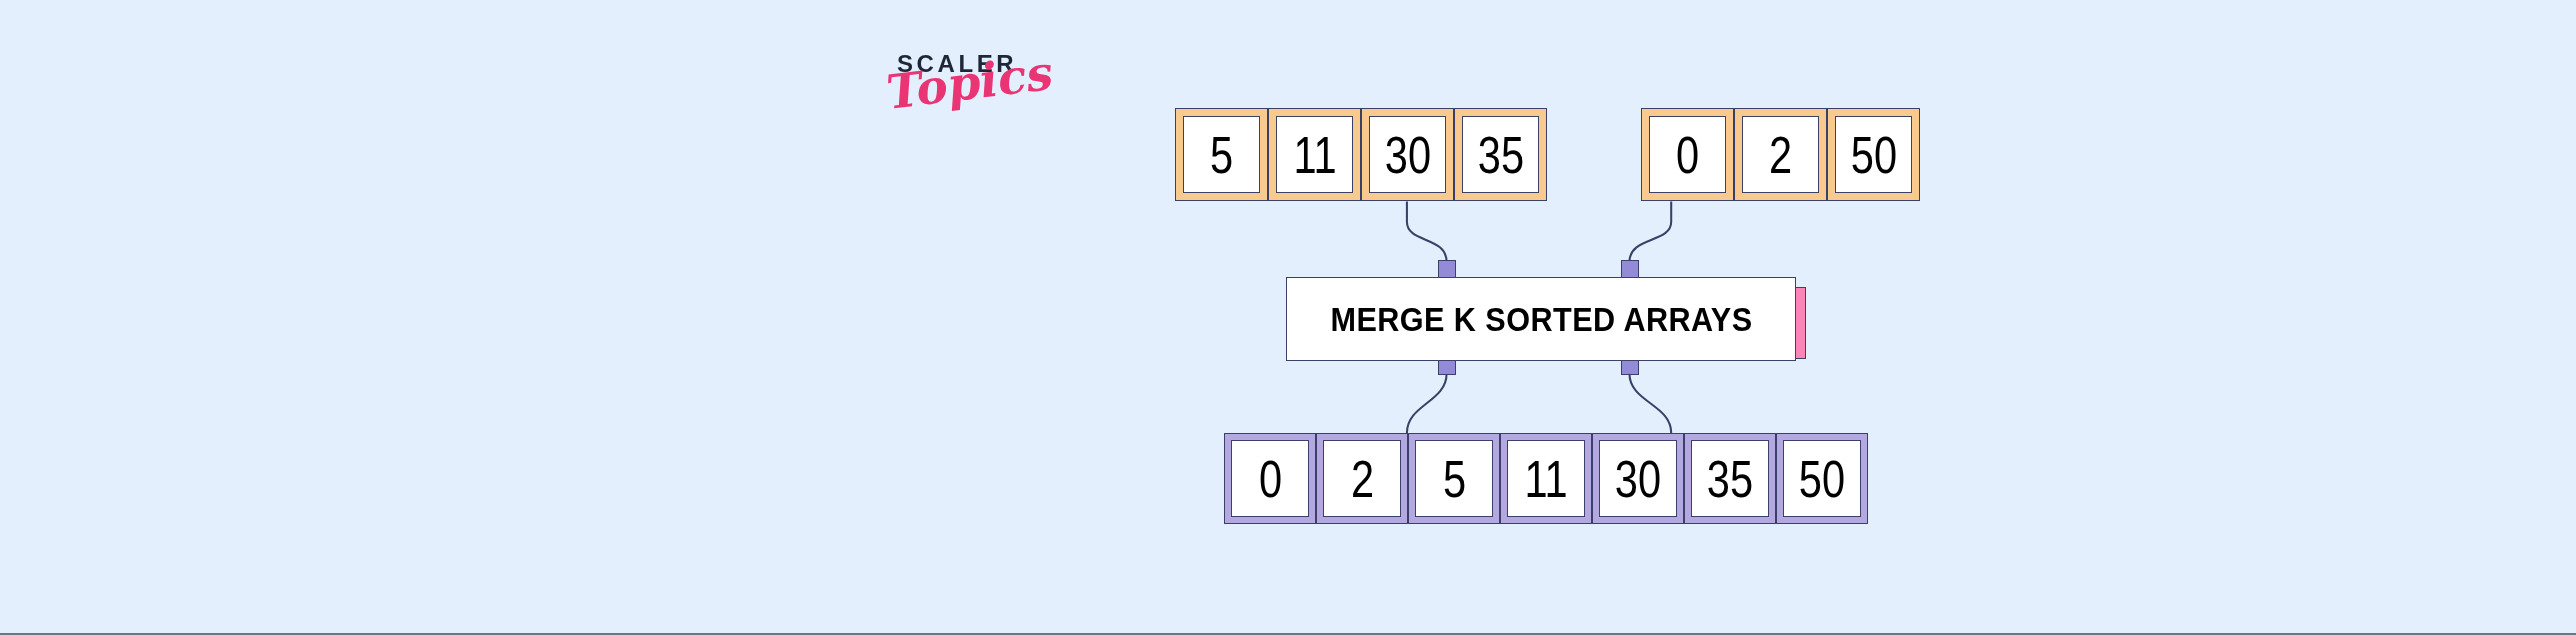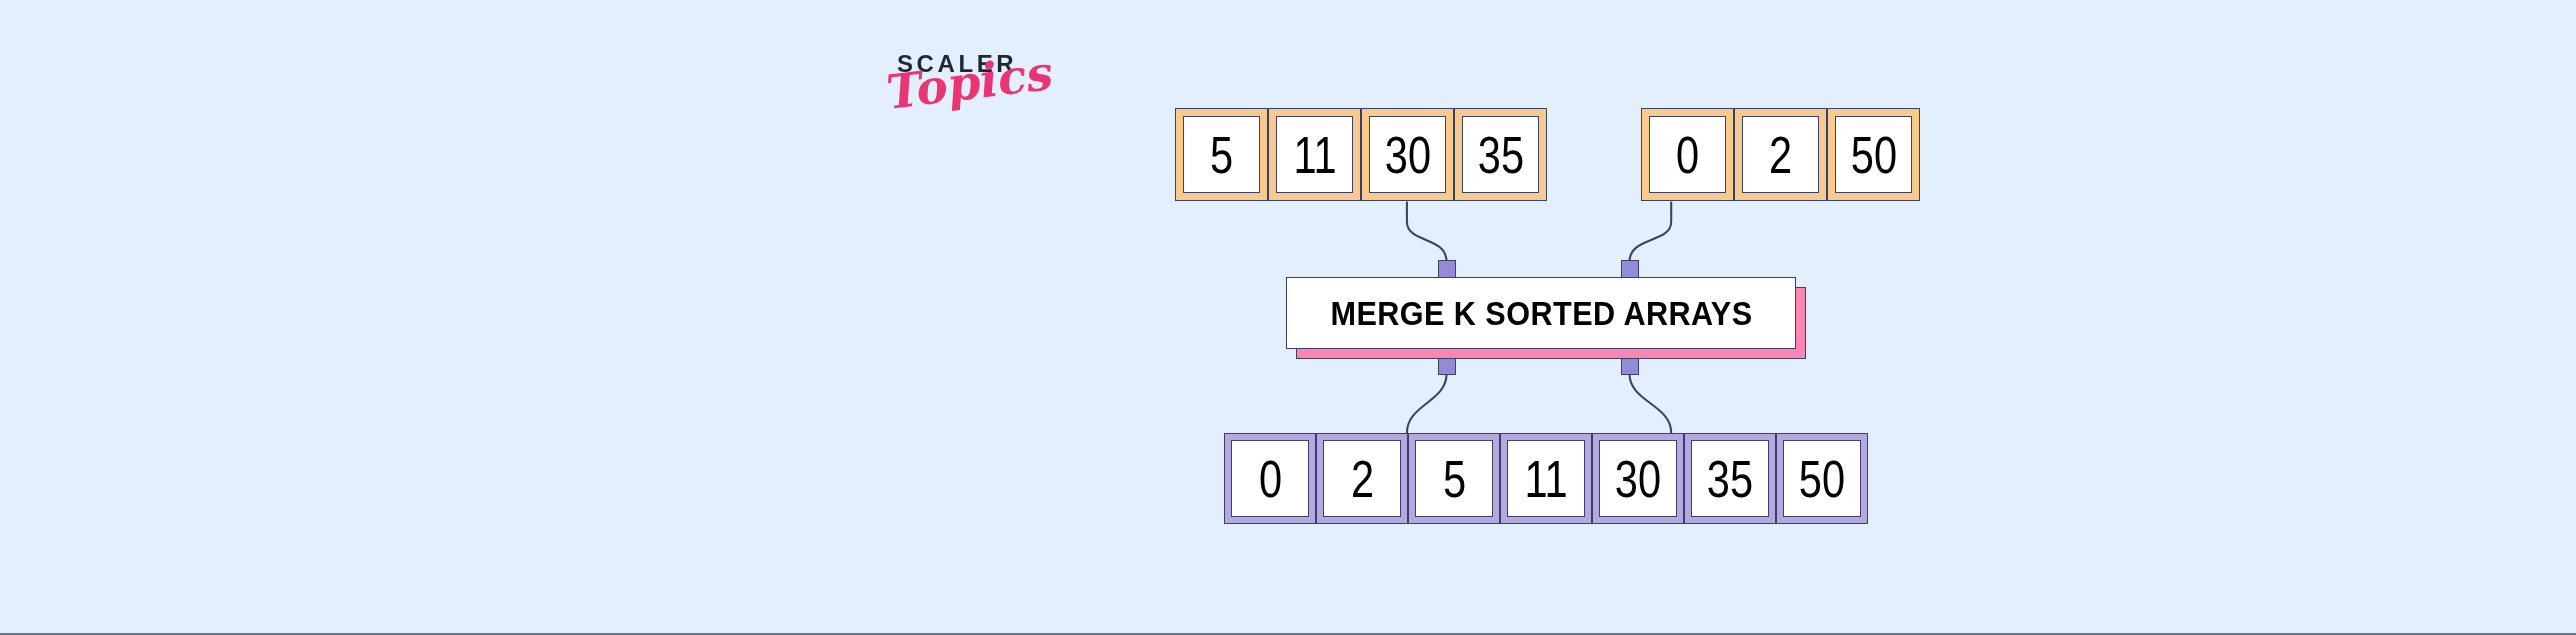--- a/index.html
+++ b/index.html
@@ -100,21 +100,21 @@
     left: 1296px; top: 287px;
     width: 510px; height: 72px;
     box-sizing: border-box;
     background: var(--merge-shadow, #fb86b5);
     border: 1.5px solid var(--outline, #3a4068);
     z-index: 2;
   }
   .merge-box {
     position: absolute;
     left: 1286px; top: 277px;
-    width: 510px; height: 72px;
+    width: 510px; height: 84px;
     box-sizing: border-box;
     background: #ffffff;
     border: 1.5px solid var(--outline, #3a4068);
     display: flex;
     align-items: center;
     justify-content: center;
     z-index: 3;
   }
   .merge-label {
     font-size: 34px;

